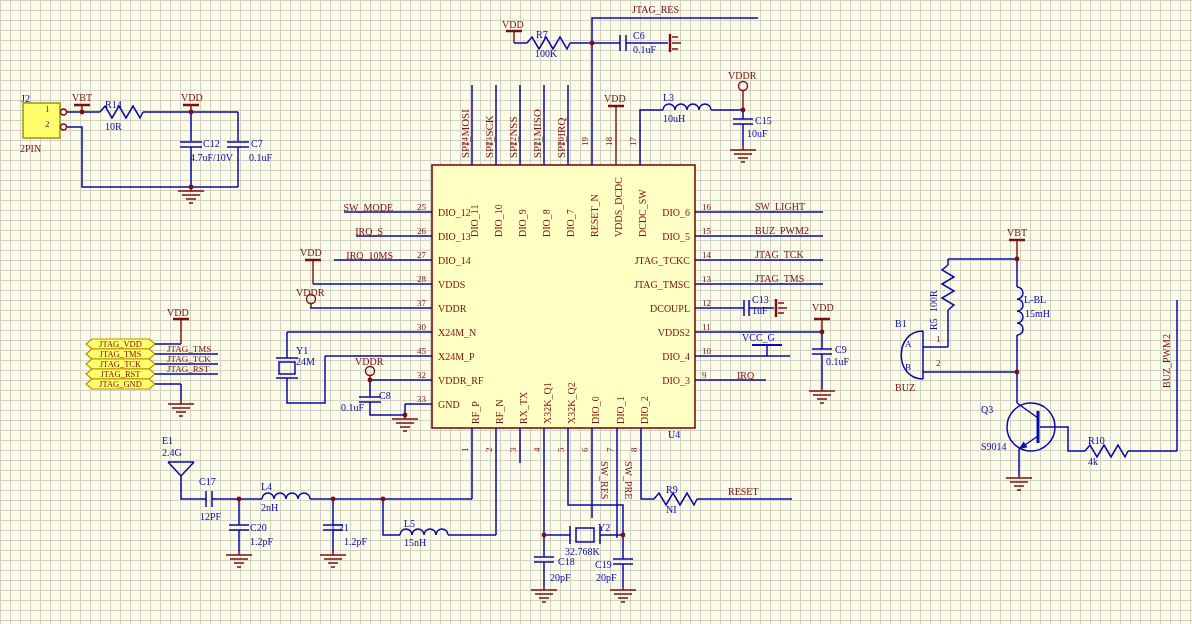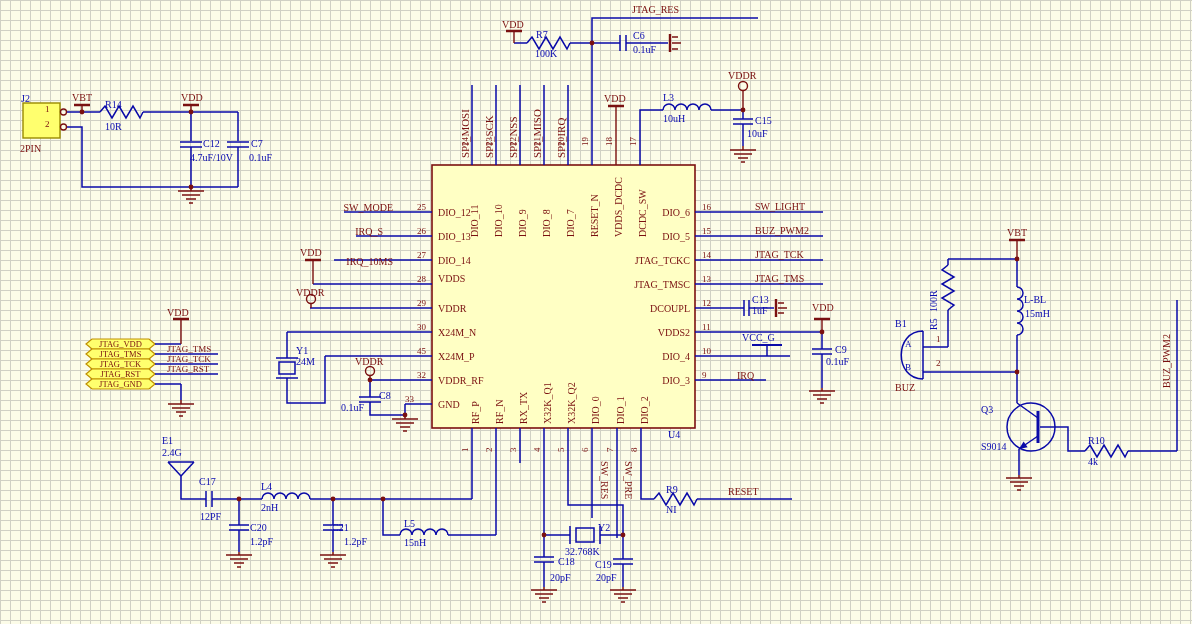--- a/index.html
+++ b/index.html
@@ -204,29 +204,29 @@
 <span class="t m r" style="left:541px;top:237px">DIO_8</span>
 <span class="t m r" style="left:565px;top:237px">DIO_7</span>
 <span class="t m r" style="left:589px;top:237px">RESET_N</span>
 <span class="t m r" style="left:613px;top:237px">VDDS_DCDC</span>
 <span class="t m r" style="left:637px;top:237px">DCDC_SW</span>
 
 <span class="t m s9 ra" style="left:400px;top:202px;width:26px">25</span>
 <span class="t m s9 ra" style="left:400px;top:226px;width:26px">26</span>
 <span class="t m s9 ra" style="left:400px;top:250px;width:26px">27</span>
 <span class="t m s9 ra" style="left:400px;top:274px;width:26px">28</span>
-<span class="t m s9 ra" style="left:400px;top:298px;width:26px">29</span>
+<span class="t m s9 ra" style="left:400px;top:298px;width:26px">37</span>
 <span class="t m s9 ra" style="left:400px;top:322px;width:26px">30</span>
 <span class="t m s9 ra" style="left:400px;top:346px;width:26px">45</span>
 <span class="t m s9 ra" style="left:400px;top:370px;width:26px">32</span>
-<span class="t m s9 ra" style="left:400px;top:394px;width:14px">33</span>
+<span class="t m s9 ra" style="left:400px;top:394px;width:26px">33</span>
 <span class="t m" style="left:438px;top:207px">DIO_12</span>
 <span class="t m" style="left:438px;top:231px">DIO_13</span>
 <span class="t m" style="left:438px;top:255px">DIO_14</span>
-<span class="t m" style="left:438px;top:273px">VDDS</span>
+<span class="t m" style="left:438px;top:279px">VDDS</span>
 <span class="t m" style="left:438px;top:303px">VDDR</span>
 <span class="t m" style="left:438px;top:327px">X24M_N</span>
 <span class="t m" style="left:438px;top:351px">X24M_P</span>
 <span class="t m" style="left:438px;top:375px">VDDR_RF</span>
 <span class="t m" style="left:438px;top:399px">GND</span>
 
 <span class="t m s9" style="left:702px;top:202px">16</span>
 <span class="t m s9" style="left:702px;top:226px">15</span>
 <span class="t m s9" style="left:702px;top:250px">14</span>
 <span class="t m s9" style="left:702px;top:274px">13</span>
@@ -256,21 +256,21 @@
 <span class="t m s9 r" style="left:508px;top:452px">3</span>
 <span class="t m s9 r" style="left:532px;top:452px">4</span>
 <span class="t m s9 r" style="left:556px;top:452px">5</span>
 <span class="t m s9 r" style="left:580px;top:452px">6</span>
 <span class="t m s9 r" style="left:605px;top:452px">7</span>
 <span class="t m s9 r" style="left:629px;top:452px">8</span>
 <span class="t b" style="left:668px;top:429px">U4</span>
 
 <span class="t m ra" style="left:329px;top:202px;width:64px">SW_MODE</span>
 <span class="t m ra" style="left:329px;top:226px;width:54px">IRQ_S</span>
-<span class="t m ra" style="left:329px;top:256px;width:64px">IRQ_10MS</span>
+<span class="t m ra" style="left:329px;top:250px;width:64px">IRQ_10MS</span>
 <span class="t m" style="left:300px;top:247px">VDD</span>
 <span class="t m" style="left:296px;top:287px">VDDR</span>
 <span class="t b" style="left:296px;top:345px">Y1</span>
 <span class="t b" style="left:296px;top:356px">24M</span>
 <span class="t m" style="left:355px;top:356px">VDDR</span>
 <span class="t b" style="left:379px;top:390px">C8</span>
 <span class="t b" style="left:341px;top:402px">0.1uF</span>
 
 <span class="t m s8 ctr" style="left:86px;top:339px;width:69px">JTAG_VDD</span>
 <span class="t m s8 ctr" style="left:86px;top:349px;width:69px">JTAG_TMS</span>

